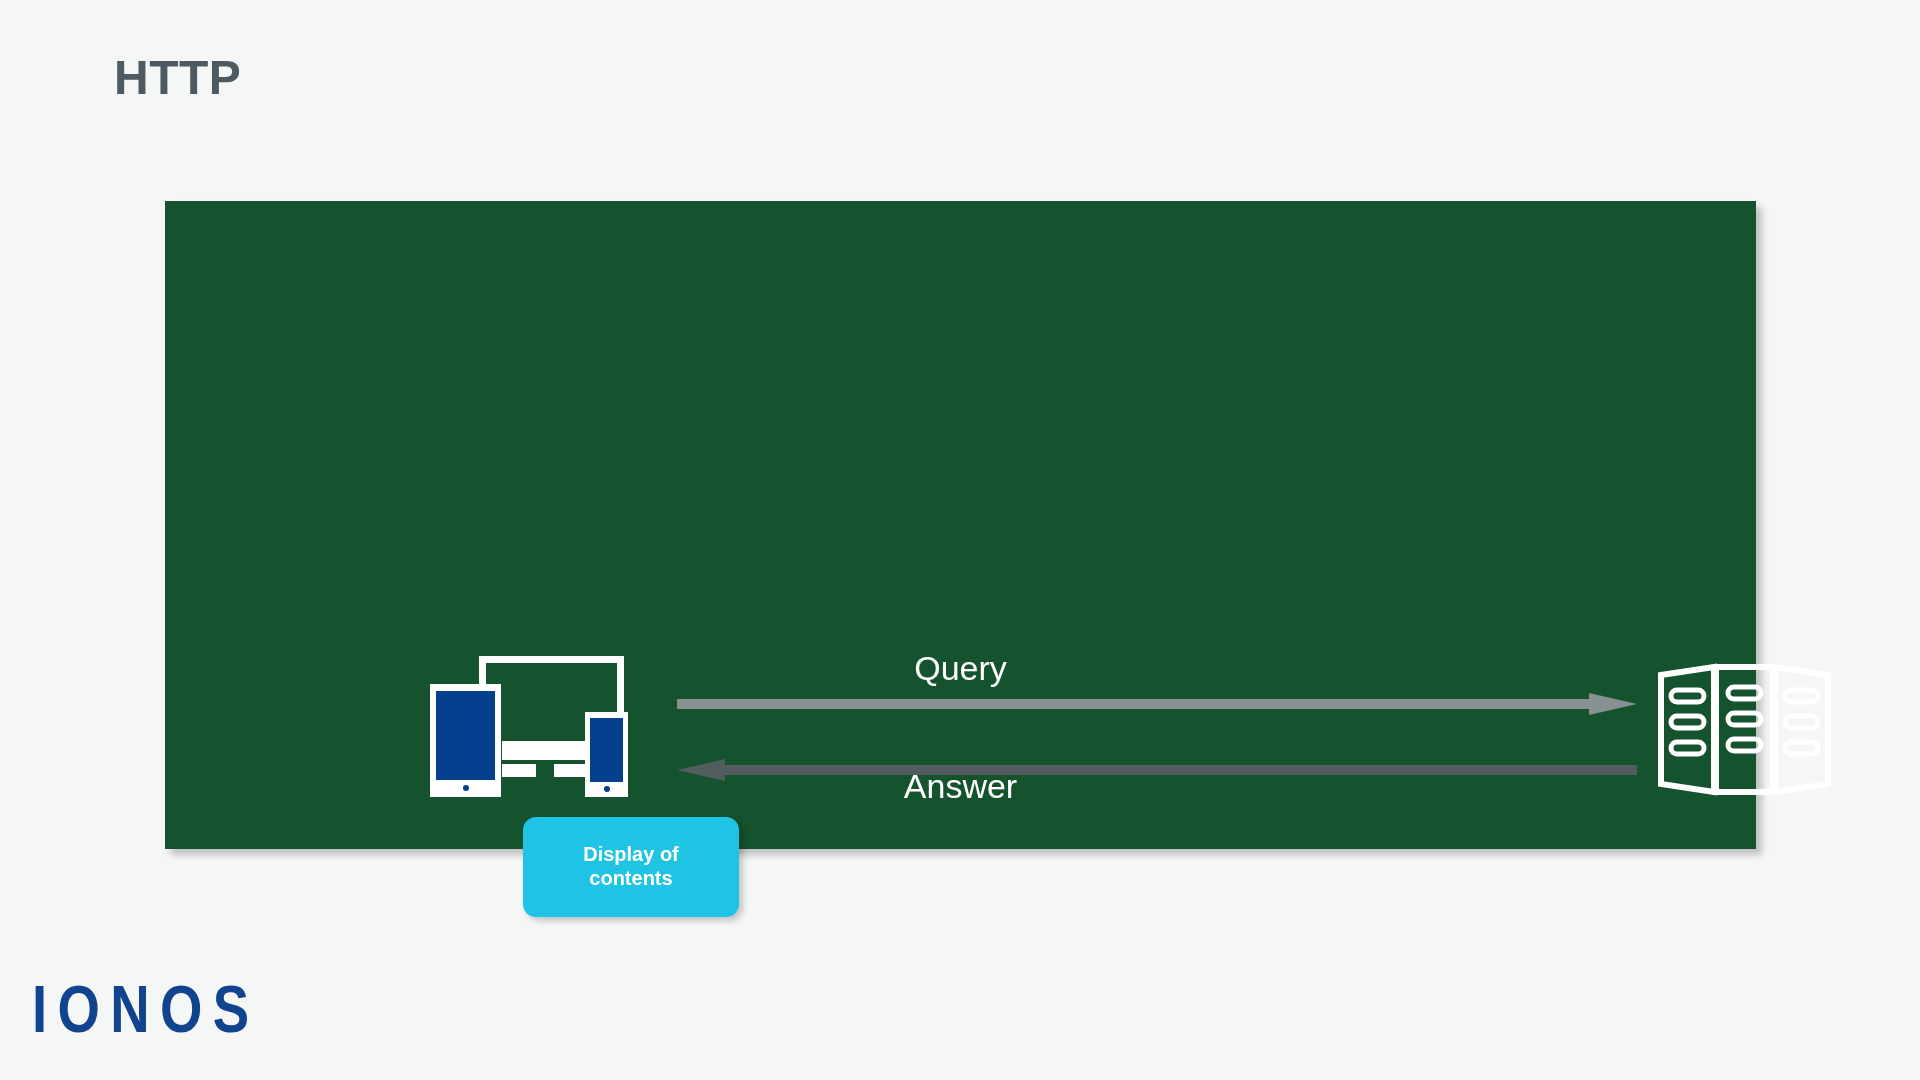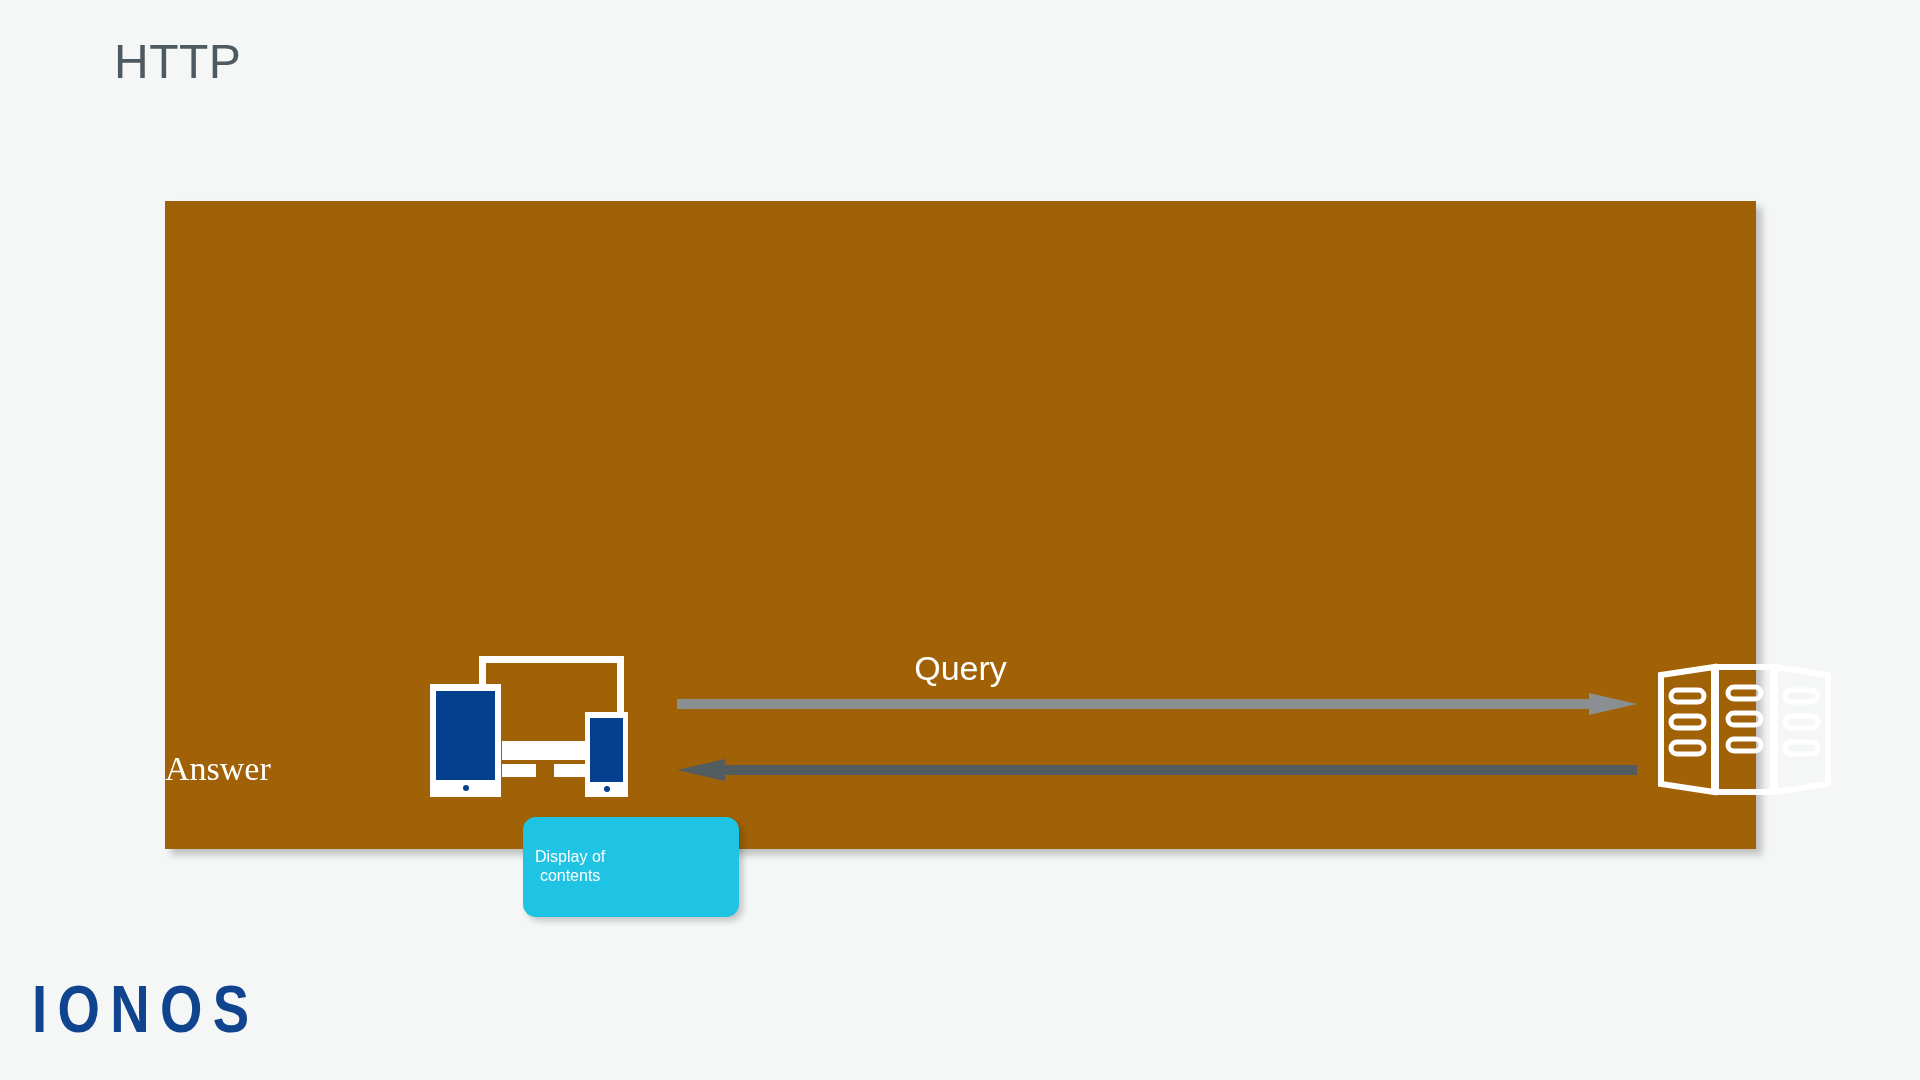--- a/index.html
+++ b/index.html
@@ -13,36 +13,36 @@
   body {
     background: #f5f6f6;
     font-family: "Liberation Sans", sans-serif;
     position: relative;
   }
 
   
   #page-title {
     position: absolute;
     left: 114px;
-    top: 38px;
+    top: 54px;
     font-size: 48px;
-    font-weight: normal;
+    font-weight: bold;
     color: #4e5a61;
     letter-spacing: 0.5px;
     line-height: 1;
   }
 
   
   #diagram-panel {
     position: absolute;
     left: 165px;
     top: 201px;
     width: 1591px;
     height: 648px;
-    background: #a16207;
+    background: #14532d;
     box-shadow: 6px 6px 7px rgba(0,0,0,0.22);
   }
 
   
   #client-devices {
     position: absolute;
     left: 265px;
     top: 455px;
     width: 225px;
     height: 155px;
@@ -172,39 +172,38 @@
   }
   #label-query {
     left: 0;
     top: 448px;
     width: 1591px;
     text-align: center;
     margin-left: 0px;
   }
   #label-answer {
     left: 0;
-    top: 549px;
+    top: 566px;
     width: 1591px;
-    text-align: left;
-    font-family: Liberation Serif, serif;
+    text-align: center;
   }
 
   
   .callout {
     position: absolute;
     background: #1fc3e3;
     border-radius: 13px;
     color: #ffffff;
-    font-size: 16px;
-    font-weight: normal;
+    font-size: 20px;
+    font-weight: bold;
     line-height: 1.18;
     text-align: center;
     display: flex;
     align-items: center;
-    justify-content: flex-start;
+    justify-content: center;
     box-shadow: 4px 4px 6px rgba(0,0,0,0.2);
     box-sizing: border-box;
     padding: 0 12px;
   }
   #callout-client {
     left: 358px;
     top: 616px;
     width: 216px;
     height: 100px;
   }

